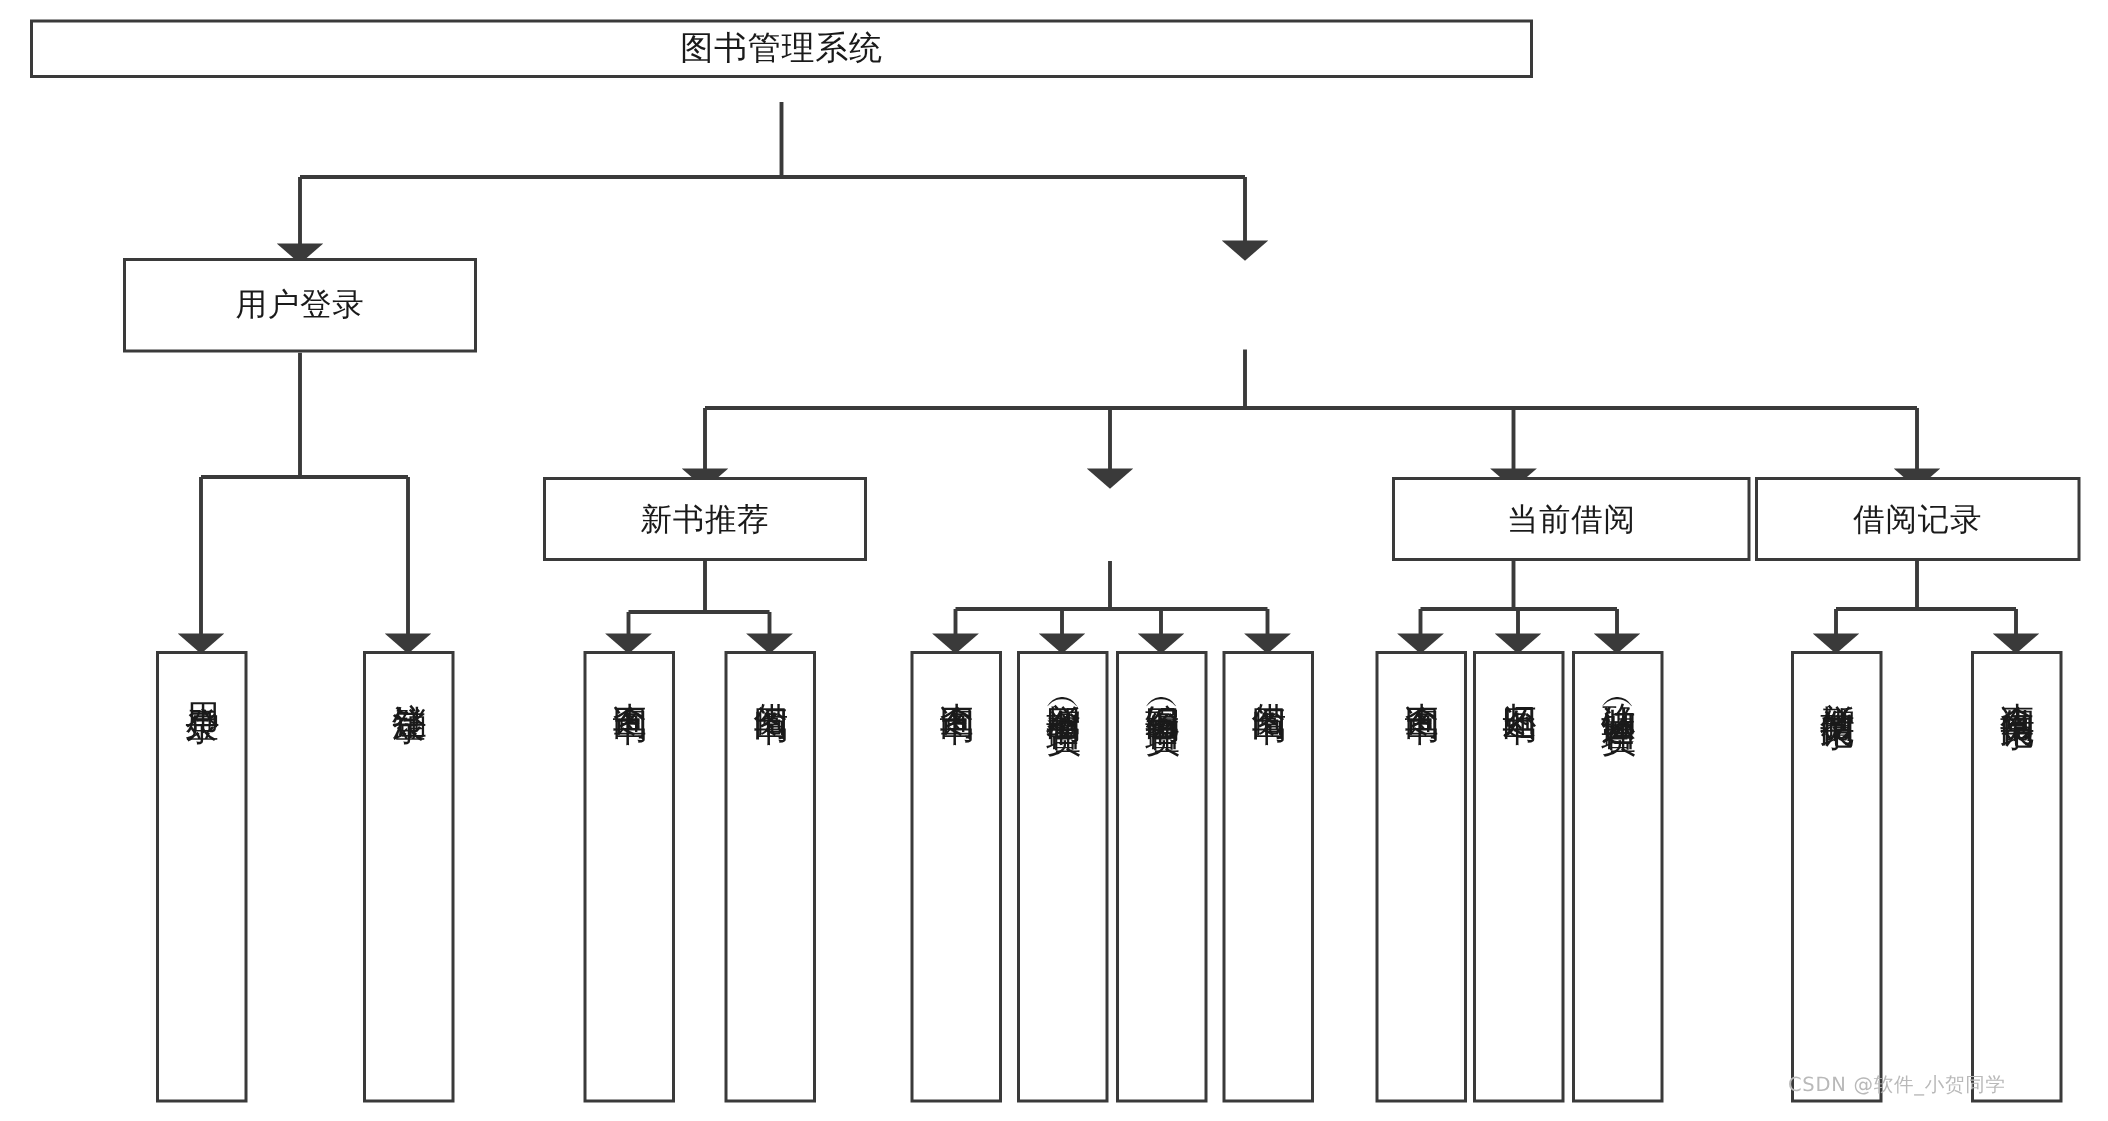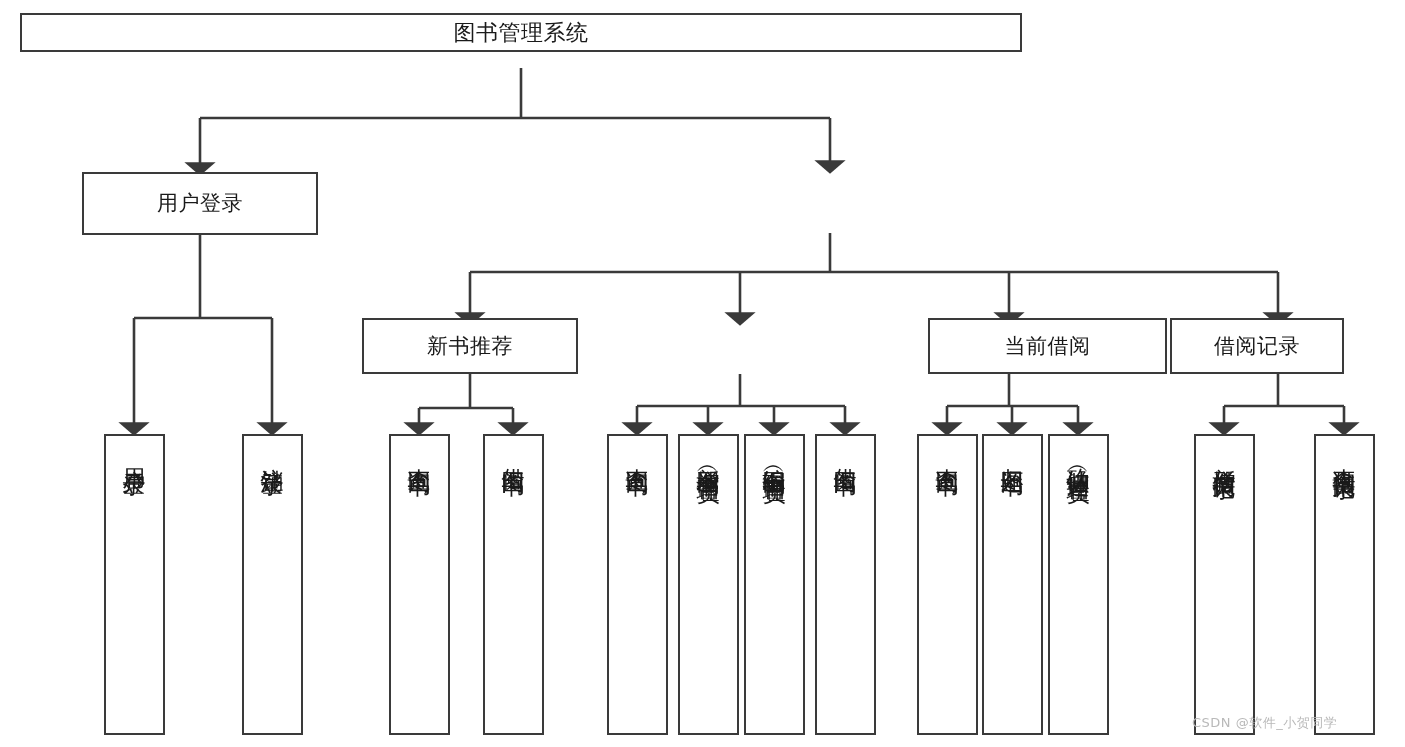--- a/index.html
+++ b/index.html
@@ -135,21 +135,21 @@
   <div class="node horizontal" style="left:82px; top:172px; width:236px; height:63px;">
     <span class="node-label">用户登录</span>
   </div>
 
   <div class="node horizontal" style="left:362px; top:318px; width:216px; height:56px;">
     <span class="node-label">新书推荐</span>
   </div>
   <div class="node horizontal" style="left:900px; top:318px; width:239px; height:56px;margin-left:28px;">
     <span class="node-label">当前借阅</span>
   </div>
-  <div class="node horizontal" style="left:1170px; top:318px; width:174px; height:56px;">
+  <div class="node horizontal" style="left:1170px; top:318px; width:217px; height:56px;">
     <span class="node-label">借阅记录</span>
   </div>
 
   <div class="node vertical" style="left:104px; top:434px; width:61px; height:301px;">
     <span class="node-label">用户登录</span>
   </div>
   <div class="node vertical" style="left:242px; top:434px; width:61px; height:301px;">
     <span class="node-label">注销登录</span>
   </div>
 

